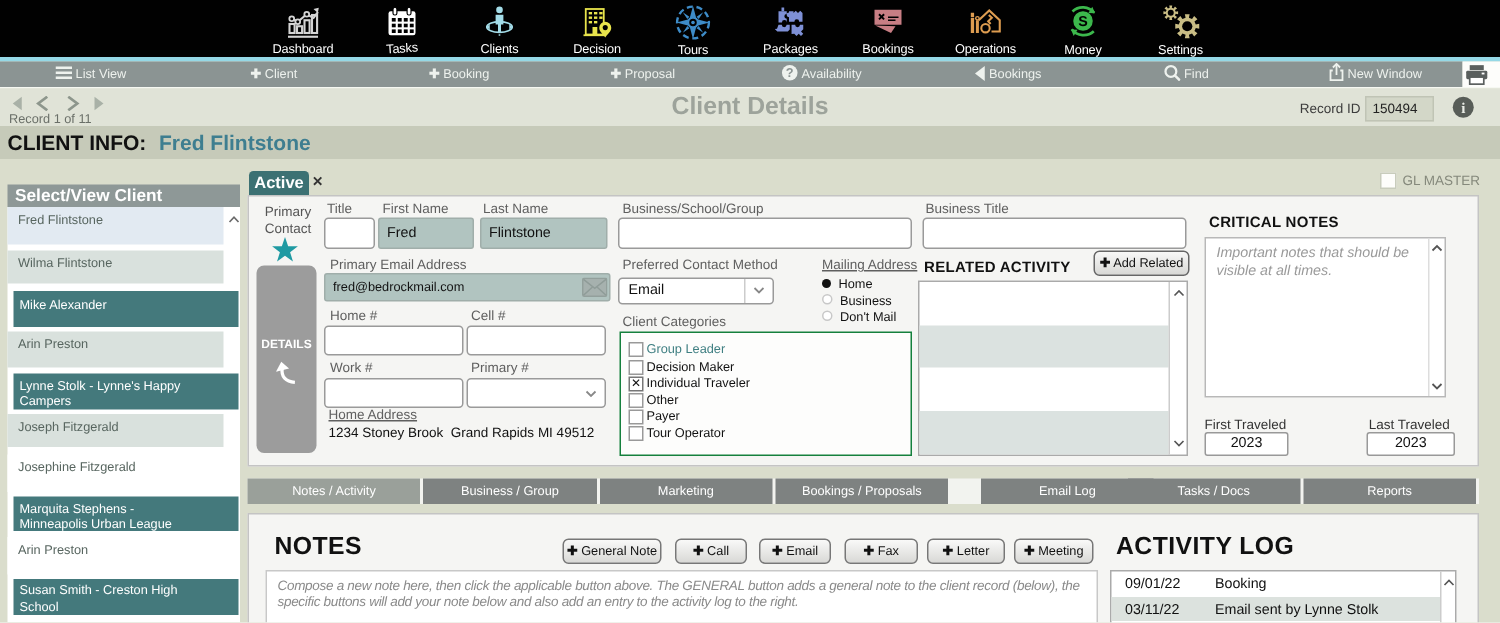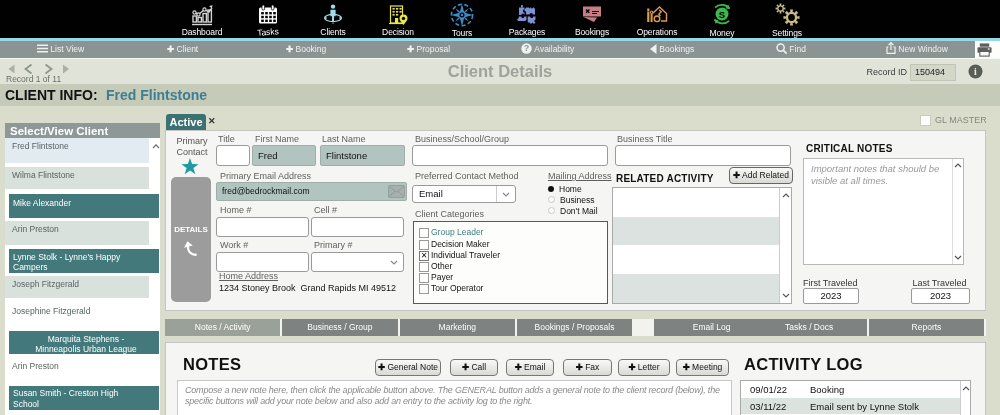--- a/index.html
+++ b/index.html
@@ -267,21 +267,21 @@
       </div>
 <div class="tealband" style="top:111px;height:24px;">
         <div class="txt">Lynne Stolk - Lynne's Happy<br>Campers</div>
       </div>
 <div class="srow" style="top:137.5px;height:22.5px;background:#d9e1dd;">
         <div class="txt">Joseph Fitzgerald</div>
       </div>
 <div class="srow" style="top:164.5px;height:25px;background:#ffffff;">
         <div class="txt">Josephine Fitzgerald</div>
       </div>
-<div class="tealband" style="top:193px;height:22.5px;text-align:center;">
+<div class="tealband" style="top:193px;height:22.5px;">
         <div class="txt">Marquita Stephens -<br>Minneapolis Urban League</div>
       </div>
 <div class="srow" style="top:219.5px;height:25px;background:#ffffff;">
         <div class="txt">Arin Preston</div>
       </div>
 <div class="tealband" style="top:247.5px;height:24px;">
         <div class="txt">Susan Smith - Creston High<br>School</div>
       </div>
 <svg class="abs" style="left:147px;top:5px;" width="8" height="7" viewBox="0 0 8 7">
         <path d="M1 5l3-3.2L7 5" fill="none" stroke="#6a6a6a" stroke-width="1.1"></path>

